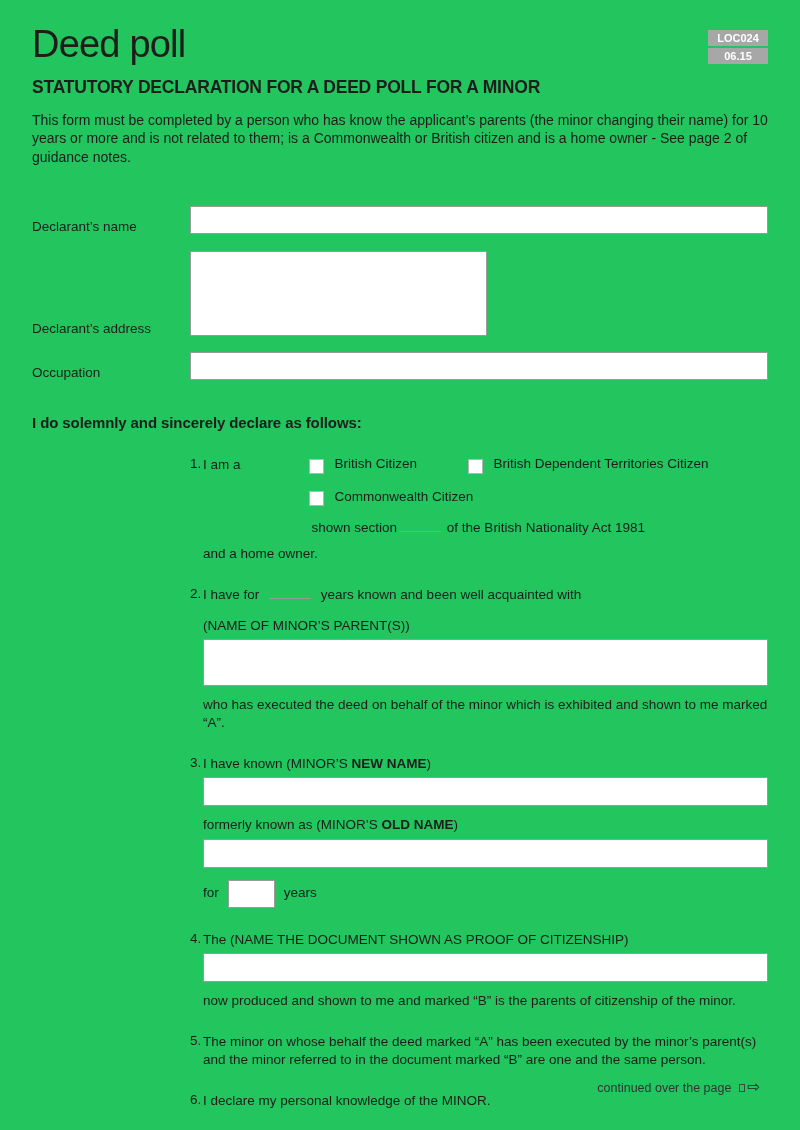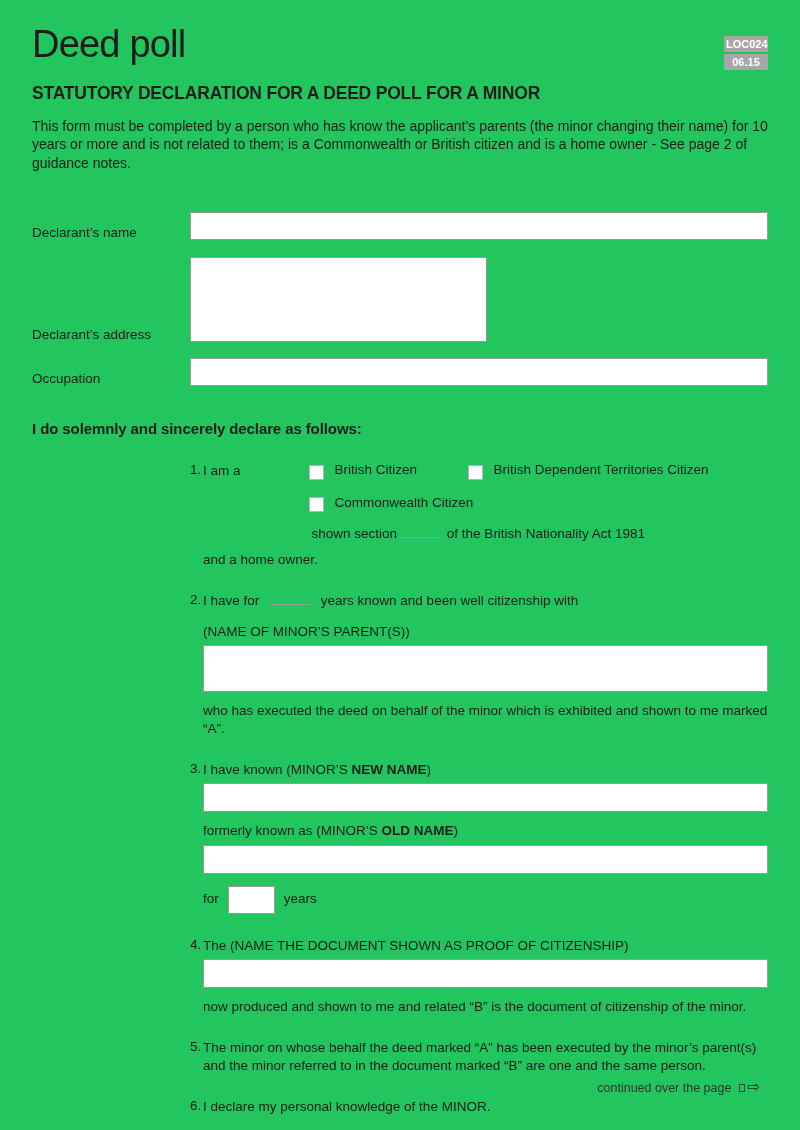--- a/index.html
+++ b/index.html
@@ -19,21 +19,21 @@
   }
 
   
   .header { display: flex; justify-content: space-between; align-items: flex-start; }
   .title {
     font-size: 38px;
     font-weight: 500;
     letter-spacing: -0.8px;
     line-height: 1.1;
   }
-  .badge { width: 44px; margin-top: 12px; }
+  .badge { width: 60px; margin-top: 6px; }
   .badge-cell {
     background: #a7a7a7;
     color: #fff;
     font-size: 11px;
     font-weight: bold;
     text-align: center;
     padding: 2px 2px;
     margin-bottom: 2px;
   }
   .subtitle {
@@ -180,21 +180,21 @@
         <div class="home-owner-row">and a home owner.</div>
       </div>
     </div>
 
     <div class="decl-item">
       <div class="item-number">2.</div>
       <div class="item-content">
         <div>
           <span>I have for</span>
           <span class="blank" style="margin:0 6px;"></span>
-          <span>years known and been well citizenship with</span>
+          <span>years known and been well acquainted with</span>
         </div>
         <div class="caption-row">(NAME OF MINOR’S PARENT(S))</div>
         <div class="box box-wide h46"></div>
         <div class="after-row">who has executed the deed on behalf of the minor which is exhibited and shown to me marked “A”.</div>
       </div>
     </div>
 
     <div class="decl-item">
       <div class="item-number">3.</div>
       <div class="item-content">
@@ -214,21 +214,21 @@
       </div>
     </div>
 
     <div class="decl-item">
       <div class="item-number">4.</div>
       <div class="item-content">
         <div>
           <span>The </span><span>(NAME THE DOCUMENT SHOWN AS PROOF OF CITIZENSHIP)</span>
         </div>
         <div class="box box-wide h29"></div>
-        <div class="after-row">now produced and shown to me and related “B” is the document of citizenship of the minor.</div>
+        <div class="after-row">now produced and shown to me and marked “B” is the parents of citizenship of the minor.</div>
       </div>
     </div>
 
     <div class="decl-item">
       <div class="item-number">5.</div>
       <div class="item-content">The minor on whose behalf the deed marked “A” has been executed by the minor’s parent(s) and the minor referred to in the document marked “B” are one and the same person.</div>
     </div>
 
     <div class="decl-item">
       <div class="item-number">6.</div>

